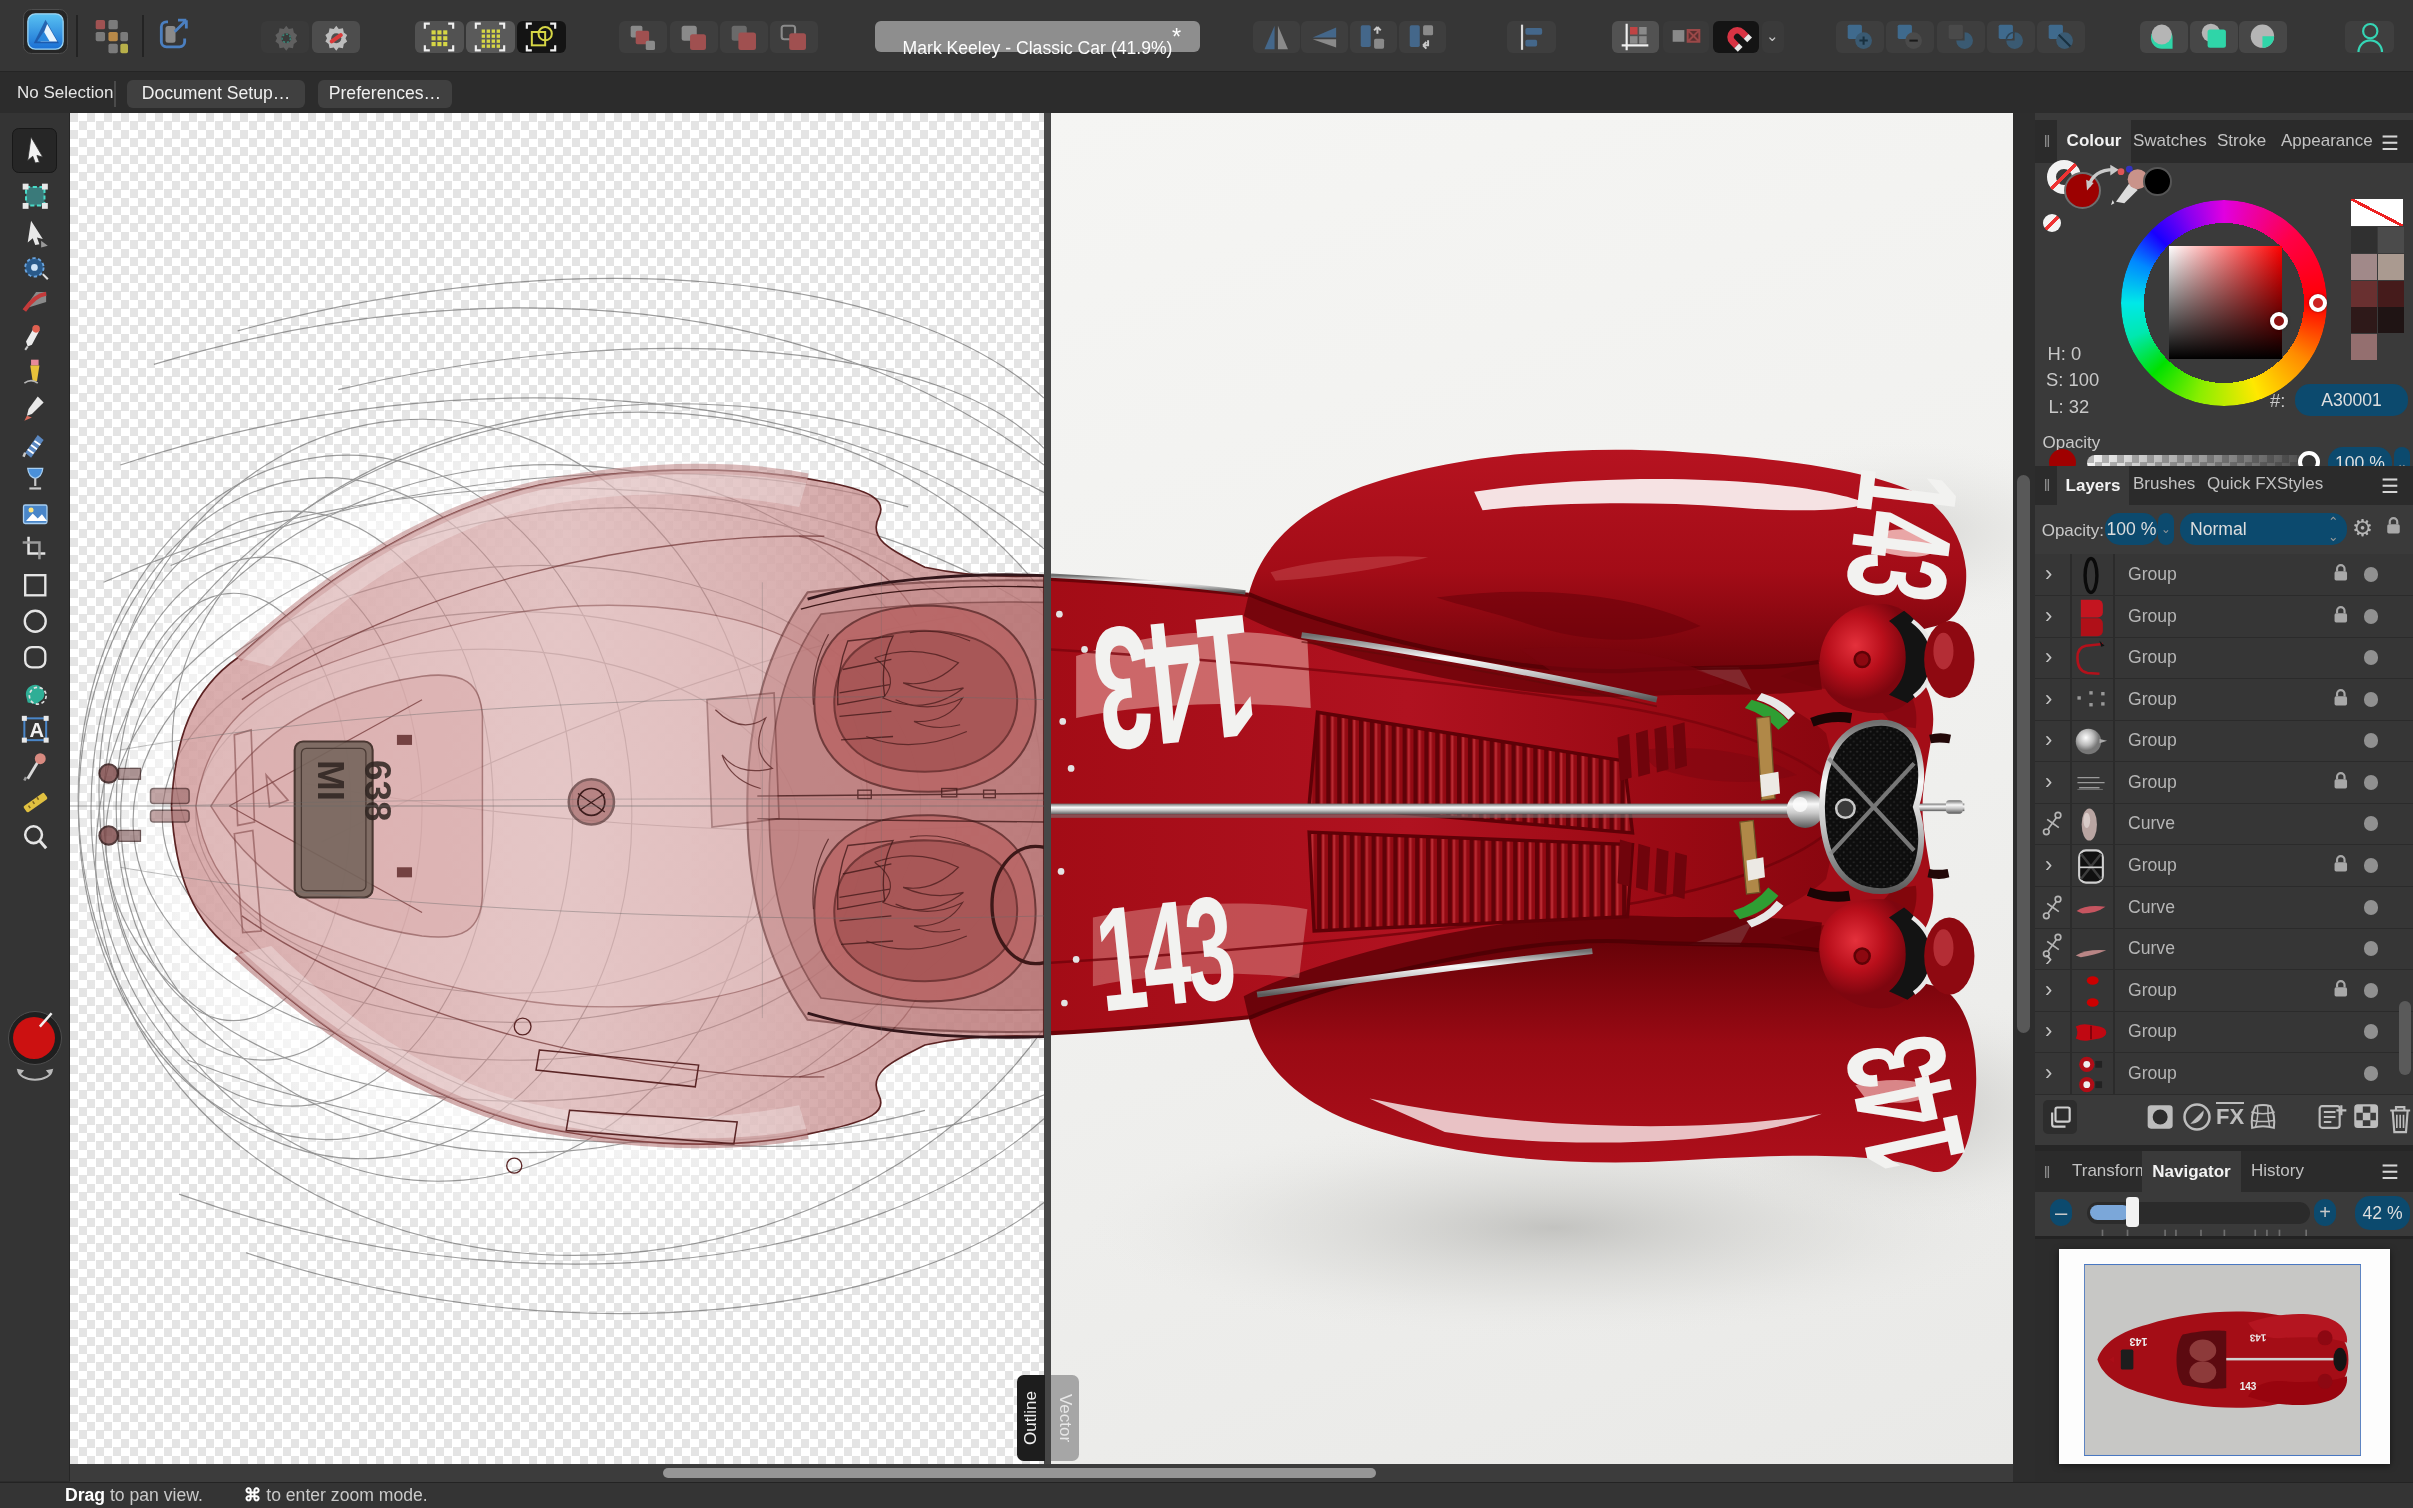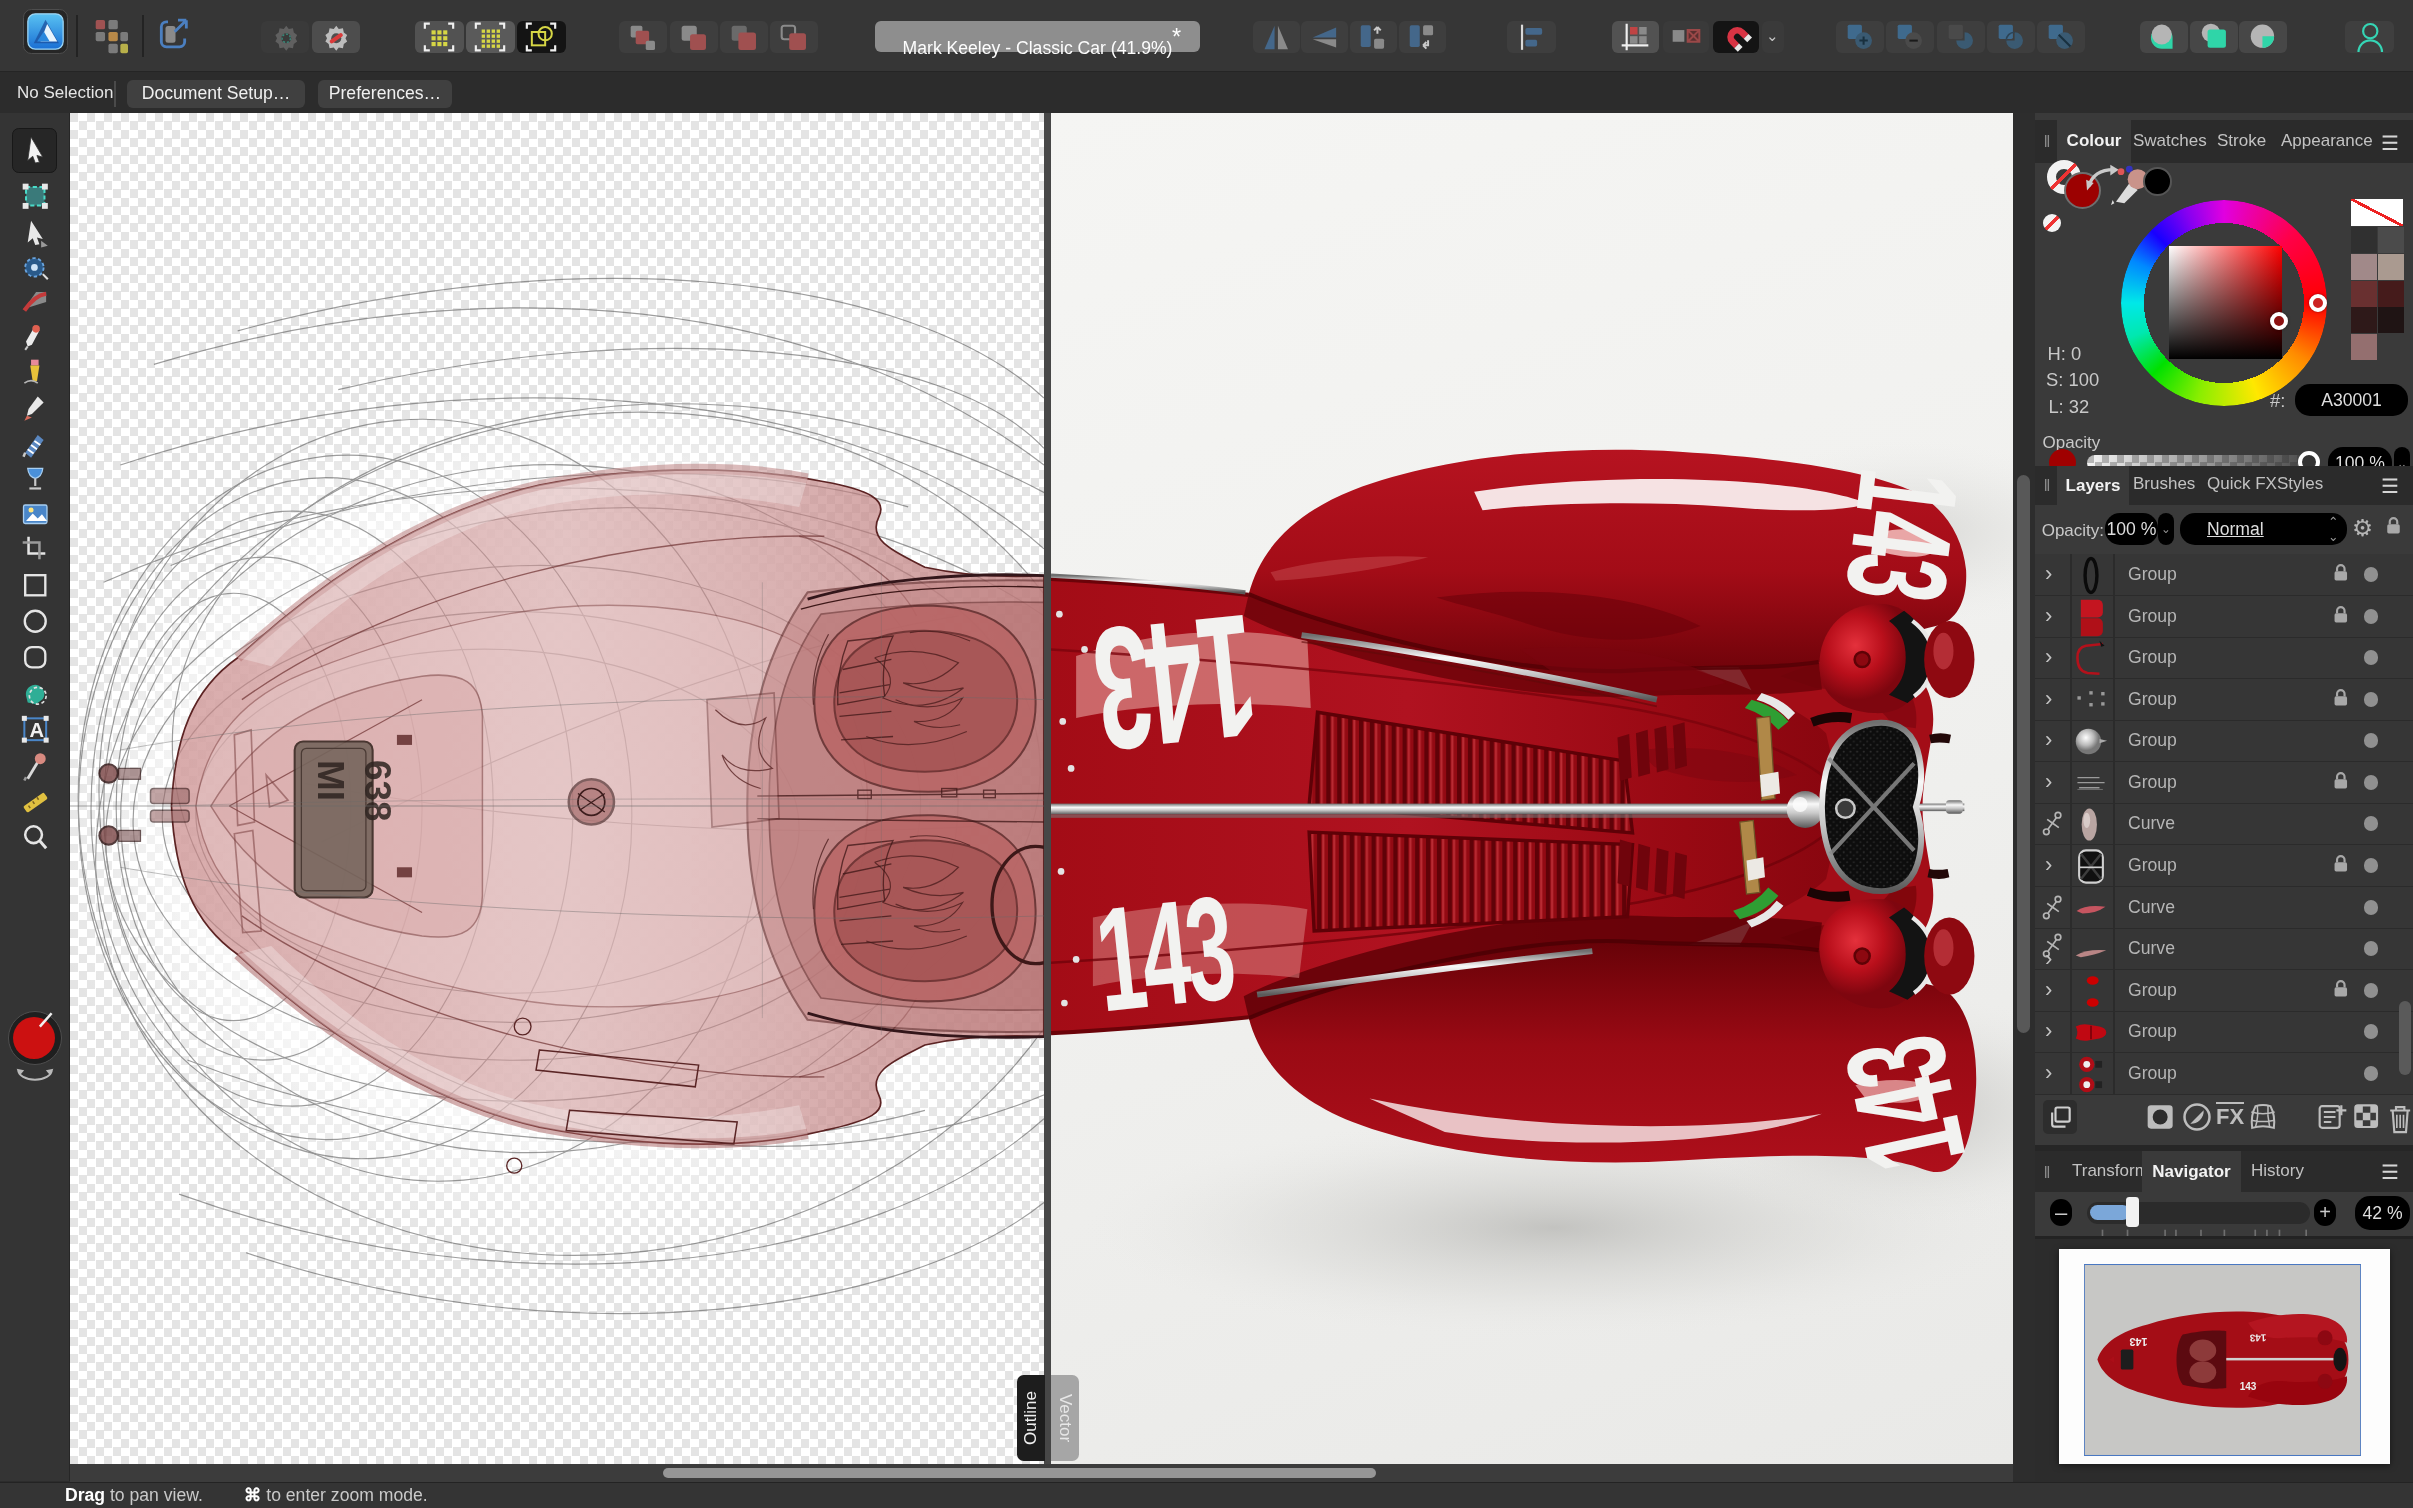--- a/index.html
+++ b/index.html
@@ -31,21 +31,21 @@
   .vtab { position:absolute; width:28px; height:86px; font-size:17px;
     display:flex; align-items:center; justify-content:center; }
   .vtab span { transform:rotate(-90deg); white-space:nowrap; }
   .tabbar { background:#2b2b2b; }
   .tabbar .seltab { position:absolute; top:0; height:43px; background:#3a3a3a; color:#f2f2f2;
      font-size:17px; font-weight:bold; display:flex; align-items:center; justify-content:center; }
   .tabtxt { position:absolute; top:11.7px; color:#c2c2c2; font-size:17px; }
   .grip { position:absolute; color:#8a8a8a; font-size:17px; }
   .burger { position:absolute; color:#d5d5d5; font-size:20px; }
   .ptxt { position:absolute; color:#c9c9c9; font-size:18.4px; }
-  .pbox { position:absolute; background:#000000; border-radius:15px; color:#dedede; font-size:17.6px;
+  .pbox { position:absolute; background:#0c4a6e; border-radius:15px; color:#dedede; font-size:17.6px;
      display:flex; align-items:center; justify-content:center; }
   .sw { position:absolute; width:26px; height:26px; }
   .lrow { position:absolute; left:0; width:379px; height:42px; border-bottom:1.7px solid #2b2b2b; }
   .lchev { position:absolute; left:10px; top:6.7px; color:#c2c2c2; font-size:22px; }
   .lcurve { position:absolute; left:6.7px; top:8.4px; }
   .lt { position:absolute; left:39px; top:1.7px; }
   .lname { position:absolute; left:93px; top:10px; color:#b5b5b5; font-size:17.6px; }
   .llock { position:absolute; left:297px; top:9.2px; color:#a8a8a8; font-size:17.6px; }
   .ldot { position:absolute; left:329px; top:13.4px; width:14.2px; height:14.2px; border-radius:50%; background:#909090; }
   .selring { width:18.4px; height:18.4px; border-radius:50%; border:4.2px solid #fff; background:#cc2222; box-shadow:0 0 2.5px rgba(0,0,0,.5); }
@@ -750,21 +750,21 @@
       <div class="seltab" style="left:22px;width:72px;height:39px;">Layers</div>
       <span class="tabtxt" style="left:98px;top:8.4px;">Brushes</span>
       <span class="tabtxt" style="left:172px;top:8.4px;">Quick FX</span>
       <span class="tabtxt" style="left:242px;top:8.4px;">Styles</span>
       <span class="burger" style="left:346px;top:7.5px;">☰</span>
     </div>
     <div class="ptxt" style="left:6.7px;top:408px;font-size:17px;">Opacity:</div>
     <div class="pbox" style="left:70px;top:400px;width:53px;height:32px;">100 %</div>
     <div class="pbox" style="left:123px;top:400px;width:16px;height:32px;color:#9a9a9a;font-size:11.7px;">⌄</div>
     <div class="pbox" style="left:145px;top:400px;width:167px;height:32px;justify-content:flex-start;">
-      <span style="margin-left:27px;text-decoration:underline;">Normal</span>
+      <span style="margin-left:10px;">Normal</span>
       <span style="position:absolute;right:8.4px;color:#9a9a9a;font-size:12.6px;">⌃<br>⌄</span>
     </div>
     <div class="abs" style="left:317px;top:401px;color:#b5b5b5;font-size:23.5px;">⚙</div>
     <div class="abs" style="left:349px;top:403px;"><svg width="19" height="20" viewBox="0 0 21 24">
         <rect x="3" y="10" width="15" height="11" rx="2" fill="#a8a8a8"></rect>
         <path d="M6 10 v-3 a4.5 4.5 0 0 1 9 0 v3" fill="none" stroke="#a8a8a8" stroke-width="2.6"></path>
       </svg></div>
     <div class="abs" id="layerlist" style="left:0;top:441px;width:379px;height:541px;background:#363636;overflow:hidden;">
       <div class="abs" style="left:35px;top:0;width:1.7px;height:541px;background:#2b2b2b;"></div>
       <div class="abs" style="left:78px;top:0;width:1.7px;height:541px;background:#2b2b2b;"></div>

